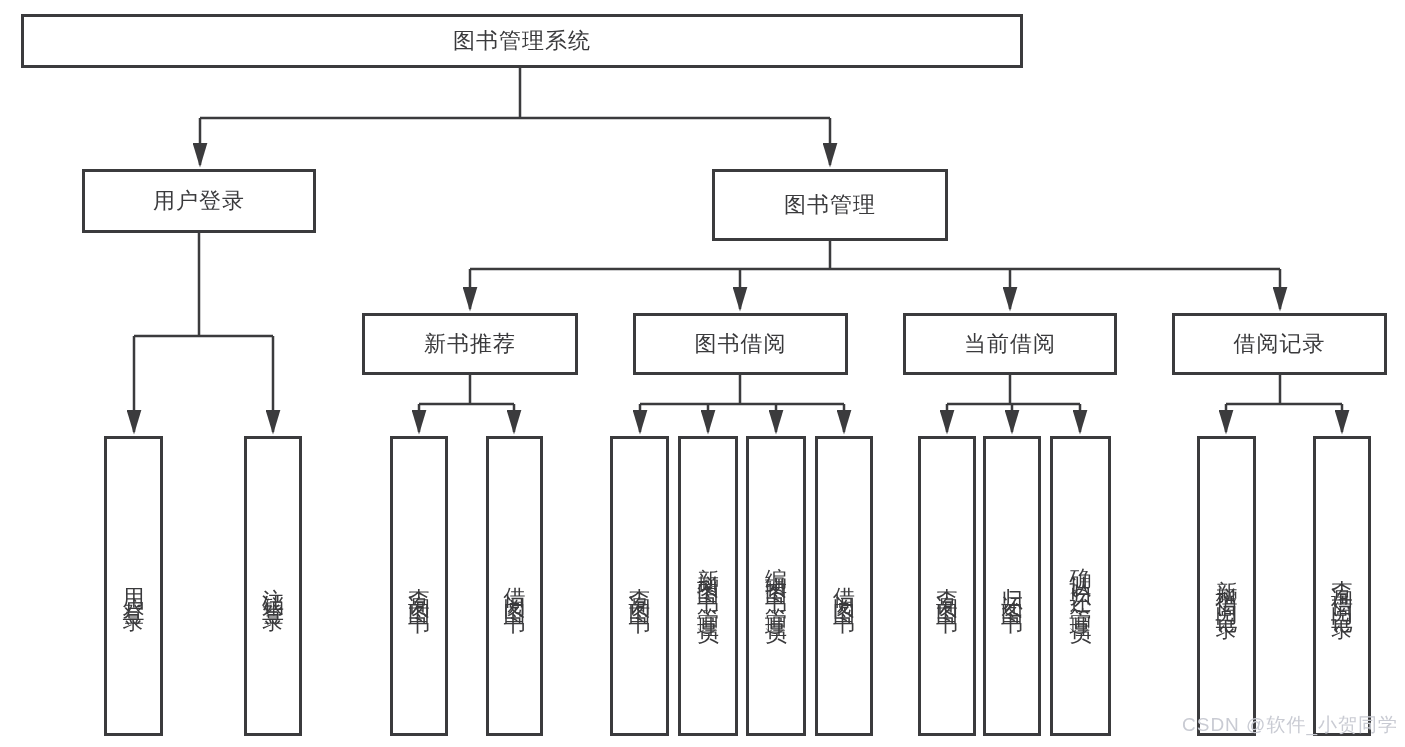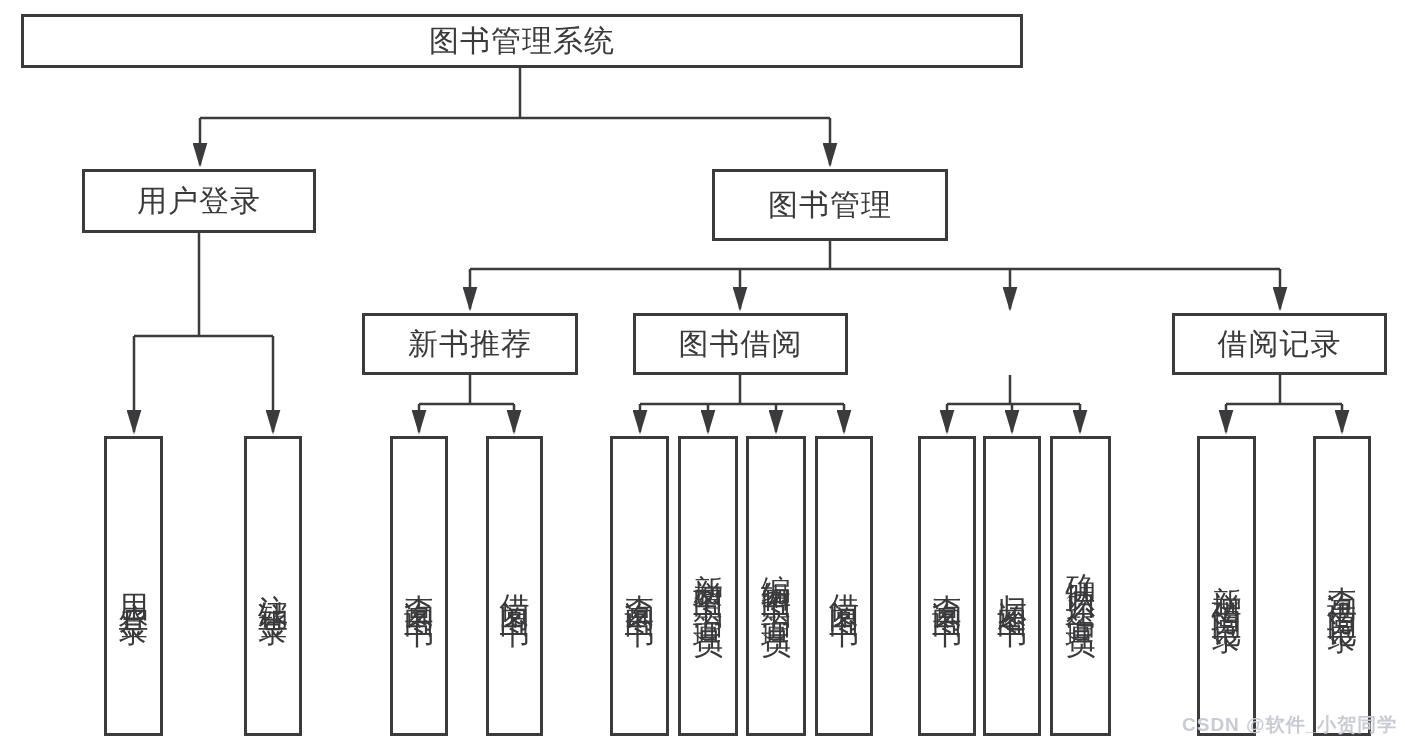--- a/index.html
+++ b/index.html
@@ -36,41 +36,40 @@
     position: absolute;
     box-sizing: border-box;
     border: 3px solid var(--line);
     background: #ffffff;
     display: flex;
     align-items: center;
     justify-content: center;
   }
   .node .label {
     color: var(--text);
-    font-size: 30px;
+    font-size: 22px;
     letter-spacing: 1px;
     white-space: nowrap;
   }
   .node.v .label {
     writing-mode: vertical-rl;
     text-orientation: mixed;
     letter-spacing: 8px;
     white-space: normal;
     line-height: 1;
   }
   .watermark {
     position: absolute;
     left: 1182px;
     top: 712px;
     font-size: 19px;
     color: var(--watermark);
     letter-spacing: 1px;
     white-space: nowrap;
     z-index: 10;
-    font-weight: bold;
   }
 </style>
 </head>
 <body>
 
 <div class="canvas">
 
   <svg class="connectors" width="1405" height="747" viewBox="0 0 1405 747" aria-hidden="true">
     <defs>
       <marker id="arw" class="arrowhead" viewBox="0 0 10 6" refX="9" refY="3" markerWidth="10" markerHeight="6" orient="auto" markerUnits="strokeWidth">
@@ -117,20 +116,23 @@
   <div class="node h" style="left:712px;top:169px;width:236px;height:72px">
     <span class="label">图书管理</span>
   </div>
 
   <div class="node h" style="left:362px;top:313px;width:216px;height:62px">
     <span class="label">新书推荐</span>
   </div>
   <div class="node h" style="left:633px;top:313px;width:215px;height:62px">
     <span class="label">图书借阅</span>
   </div>
+  <div class="node h" style="left:903px;top:313px;width:214px;height:62px">
+    <span class="label">当前借阅</span>
+  </div>
   <div class="node h" style="left:1172px;top:313px;width:215px;height:62px">
     <span class="label">借阅记录</span>
   </div>
 
   <div class="node v" style="left:104px;top:436px;width:59px;height:300px">
     <span class="label">用户登录</span>
   </div>
   <div class="node v" style="left:244px;top:436px;width:58px;height:300px">
     <span class="label">注销登录</span>
   </div>

